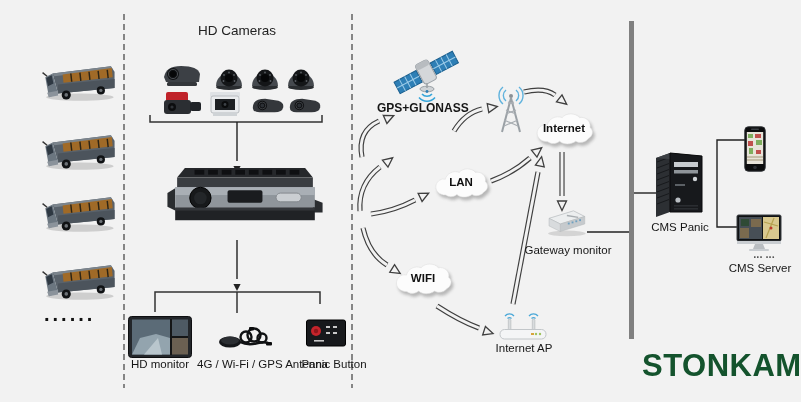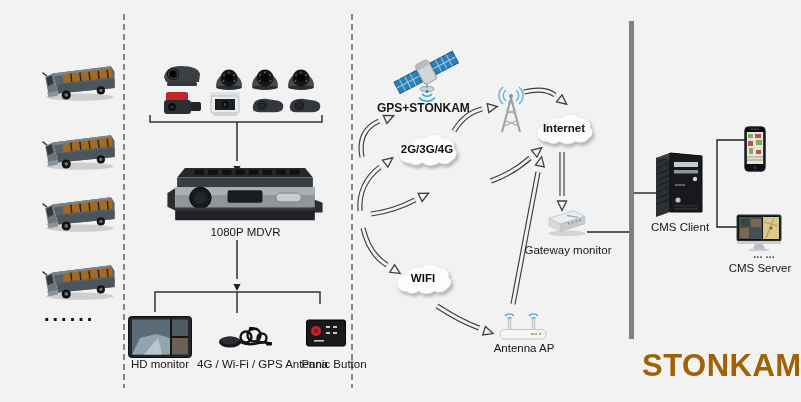--- a/index.html
+++ b/index.html
@@ -8,21 +8,21 @@
   #connectors{position:absolute;left:0;top:0;z-index:1;}
   .dev{position:absolute;z-index:2;}
   .label{position:absolute;z-index:3;font-size:11.5px;color:#161616;text-align:center;white-space:nowrap;line-height:1.1;}
   .title{font-size:13.5px;color:#222;}
   .cloud{position:absolute;z-index:2;}
   .cloud svg{position:absolute;left:0;top:0;filter:drop-shadow(2px 3px 1.5px rgba(110,110,110,.45));}
   .cloud .cl-label{position:absolute;inset:0;display:flex;align-items:center;justify-content:center;
      font-size:11.5px;font-weight:bold;color:#101010;padding-bottom:5px;z-index:2;}
   .dots{position:absolute;z-index:3;font-weight:bold;color:#111;}
   #brand{position:absolute;z-index:3;left:642px;top:348px;font-size:31px;font-weight:bold;
-     color:#a16207;letter-spacing:.5px;}
+     color:#14532d;letter-spacing:.5px;}
   .ao{fill:none;stroke:#3f3f3f;stroke-width:5.2;}
   .ai{fill:none;stroke:#f2f2f2;stroke-width:2.9;}
   .ah{fill:#f2f2f2;stroke:#3f3f3f;stroke-width:1.3;stroke-linejoin:miter;}
   .solidline{stroke:#222;stroke-width:1.4;fill:none;}
   .bracket{stroke:#333;stroke-width:1.5;fill:none;}
 </style>
 </head>
 <body>
 
 <div id="stage">
@@ -182,20 +182,21 @@
     <polygon points="9,25 15,22 17,31 11,34" fill="#2e3842"></polygon>
     <polygon points="10,41 22,39 22,44 12,46" fill="#8b939b"></polygon>
     <line x1="10" y1="23" x2="5" y2="19" stroke="#333" stroke-width="1.5"></line>
     <ellipse cx="31" cy="43.5" rx="5" ry="5" fill="#101214"></ellipse>
         <ellipse cx="31" cy="43.5" rx="2" ry="2" fill="#6d7277"></ellipse>
     <ellipse cx="69" cy="38.5" rx="4.5" ry="4.5" fill="#101214"></ellipse>
         <ellipse cx="69" cy="38.5" rx="1.8" ry="1.8" fill="#6d7277"></ellipse>
   </svg></div>
   <div class="dots" style="left:44px;top:303px;font-size:20px;letter-spacing:3px">......</div>
 
+  <div class="label title" style="left:177px;top:24px;width:120px">HD Cameras</div>
 
   <div class="dev" style="left:158px;top:61px"><svg width="46" height="30" viewBox="0 0 46 30">
     <rect x="9" y="21" width="30" height="4" rx="1.5" fill="#33363a"></rect>
     <path d="M6,16 Q8,5 23,5 Q40,5 42,13 L41,21 L8,21 Z" fill="#3c4045"></path>
     <circle cx="15" cy="13" r="6" fill="#101214"></circle>
         <circle cx="15" cy="13" r="3" fill="#060708"></circle>
     <circle cx="15" cy="13" r="4.6" fill="none" stroke="#55595e" stroke-width="0.8"></circle>
   </svg></div>
   <div class="dev" style="left:212px;top:61px"><svg width="34" height="30" viewBox="0 0 34 30">
     <ellipse cx="17" cy="26" rx="13" ry="3" fill="#2a2d30"></ellipse>
@@ -281,21 +282,20 @@
     <polygon points="150,36 160,40 160,50 150,50" fill="#2a2d30"></polygon>
     <rect x="8" y="24" width="144" height="21" fill="#8f959b"></rect>
     <rect x="8" y="24" width="144" height="8" fill="#a9afb5"></rect>
     <circle cx="34" cy="35" r="11" fill="#17191b" stroke="#000" stroke-width="1"></circle>
     <circle cx="34" cy="35" r="6.5" fill="#232629"></circle>
     <rect x="62" y="27" width="36" height="13" rx="2" fill="#1a1c1f"></rect>
     <rect x="112" y="30" width="26" height="9" rx="4.5" fill="#caced2" stroke="#82878c"></rect>
     <rect x="8" y="45" width="144" height="13" fill="#202225"></rect>
     <rect x="8" y="45" width="144" height="3" fill="#33363a"></rect>
   </svg></div>
-  <div class="label" style="left:168px;top:226px;width:155px">1080P MDVR</div>
 
   <div class="dev" style="left:128px;top:316px"><svg width="64" height="42" viewBox="0 0 64 42">
     <rect x="0.5" y="0.5" width="63" height="41" rx="3" fill="#23262a" stroke="#0e0f11"></rect>
     <rect x="4" y="3.5" width="38" height="35" fill="#5b6b77"></rect>
     <polygon points="4,38.5 42,38.5 42,22 28,18 12,22" fill="#93a4ae"></polygon>
     <polygon points="16,38.5 30,22 34,38.5" fill="#b9c6cd"></polygon>
     <rect x="44" y="3.5" width="16" height="16.5" fill="#4e5a64"></rect>
     <rect x="44" y="22" width="16" height="16.5" fill="#6b6052"></rect>
     <line x1="43" y1="3" x2="43" y2="39" stroke="#111" stroke-width="1.4"></line>
     <line x1="44" y1="21" x2="60" y2="21" stroke="#111" stroke-width="1.4"></line>
@@ -350,27 +350,27 @@
       <rect x="27" y="15" width="14" height="6" rx="3" fill="#b8bcc0"></rect>
     </g>
     <ellipse cx="35" cy="43" rx="7" ry="2.8" fill="#cfd3d6" stroke="#9aa0a5"></ellipse>
     <line x1="35" y1="37" x2="35" y2="42" stroke="#9aa0a5" stroke-width="1.5"></line>
     <circle cx="35" cy="45.5" r="1.4" fill="#2e7fb6"></circle>
     <g fill="none" stroke="#35a5da" stroke-width="1.5">
       <path d="M30,48 a6.5,6.5 0 0 0 10,0"></path>
       <path d="M27,51.5 a10.5,10.5 0 0 0 16,0"></path>
     </g>
   </svg></div>
-  <div class="label" style="left:377px;top:102px;width:90px;font-weight:600;font-size:12px">GPS+STONKAM</div>
-
-  <div class="cloud" style="left:394px;top:131px;width:66px;height:40px">
-    <svg width="66" height="40" viewBox="0 0 100 62">
+  <div class="label" style="left:377px;top:102px;width:90px;font-weight:600;font-size:12px">GPS+GLONASS</div>
+
+  <div class="cloud" style="left:431px;top:166px;width:60px;height:36px">
+    <svg width="60" height="36" viewBox="0 0 100 62">
         <path d="M24,50 C12,50 5,42 7,33 C9,25 17,21 23,23 C25,13 37,7 47,11 C53,3 69,3 75,11 C85,9 94,17 92,27 C98,31 97,41 89,45 C85,51 75,53 69,49 C61,55 49,55 43,49 C37,54 29,54 24,50 Z" fill="#fcfcfc" stroke="#e0e0e0"></path>
       </svg>
-    <span class="cl-label">2G/3G/4G</span>
+    <span class="cl-label">LAN</span>
   </div>
   <div class="cloud" style="left:533px;top:110px;width:62px;height:40px">
     <svg width="62" height="40" viewBox="0 0 100 62">
         <path d="M24,50 C12,50 5,42 7,33 C9,25 17,21 23,23 C25,13 37,7 47,11 C53,3 69,3 75,11 C85,9 94,17 92,27 C98,31 97,41 89,45 C85,51 75,53 69,49 C61,55 49,55 43,49 C37,54 29,54 24,50 Z" fill="#fcfcfc" stroke="#e0e0e0"></path>
       </svg>
     <span class="cl-label">Internet</span>
   </div>
   <div class="cloud" style="left:391px;top:261px;width:64px;height:38px">
     <svg width="64" height="38" viewBox="0 0 100 62">
         <path d="M24,50 C12,50 5,42 7,33 C9,25 17,21 23,23 C25,13 37,7 47,11 C53,3 69,3 75,11 C85,9 94,17 92,27 C98,31 97,41 89,45 C85,51 75,53 69,49 C61,55 49,55 43,49 C37,54 29,54 24,50 Z" fill="#fcfcfc" stroke="#e0e0e0"></path>
@@ -424,21 +424,21 @@
     </g>
     <rect x="10.3" y="11" width="2.6" height="11" rx="1.3" fill="#d9dcde" stroke="#aeb3b6" stroke-width="0.6"></rect>
     <rect x="34.3" y="11" width="2.6" height="11" rx="1.3" fill="#d9dcde" stroke="#aeb3b6" stroke-width="0.6"></rect>
     <rect x="2" y="21.5" width="46" height="9.5" rx="4.5" fill="#f4f5f6" stroke="#c2c6c9"></rect>
     <g fill="#9fc35e">
           <circle cx="38" cy="26" r="1.2"></circle>
           <circle cx="42" cy="26" r="1.2"></circle>
         </g>
     <rect x="33" y="25" width="3" height="2" fill="#d8a43c"></rect>
   </svg></div>
-  <div class="label" style="left:484px;top:342px;width:80px">Antenna AP</div>
+  <div class="label" style="left:484px;top:342px;width:80px">Internet AP</div>
 
   <div class="dev" style="left:650px;top:150px"><svg width="58" height="68" viewBox="0 0 58 68">
     <polygon points="6,8 20,3 20,62 6,67" fill="#2c2f33"></polygon>
     <g stroke="#17191c" stroke-width="1">
           <line x1="7" y1="12" x2="19" y2="7.5"></line>
           <line x1="7" y1="18" x2="19" y2="13.5"></line>
           <line x1="7" y1="24" x2="19" y2="19.5"></line>
           <line x1="7" y1="30" x2="19" y2="25.5"></line>
           <line x1="7" y1="36" x2="19" y2="31.5"></line>
           <line x1="7" y1="42" x2="19" y2="37.5"></line>
@@ -450,21 +450,21 @@
     <rect x="24" y="12" width="24" height="5" fill="#c8ccd0"></rect>
     <rect x="24" y="20" width="24" height="3.5" fill="#8f959a"></rect>
     <circle cx="45" cy="29" r="2.2" fill="#cfd3d6"></circle>
     <rect x="25" y="34" width="10" height="2" fill="#5b6065"></rect>
     <circle cx="28" cy="50" r="2.6" fill="#b9bec3"></circle>
     <g fill="#2a2d31">
           <rect x="24" y="55" width="24" height="1.6"></rect>
           <rect x="24" y="58" width="24" height="1.6"></rect>
         </g>
   </svg></div>
-  <div class="label" style="left:650px;top:221px;width:60px">CMS Client</div>
+  <div class="label" style="left:650px;top:221px;width:60px">CMS Panic</div>
 
   <div class="dev" style="left:744px;top:126px"><svg width="22" height="46" viewBox="0 0 22 46">
     <rect x="0.8" y="0.8" width="20.4" height="44.4" rx="3.5" fill="#0c0d0e" stroke="#2c2f33"></rect>
     <rect x="2.8" y="6" width="16.4" height="32" fill="#e8e4da"></rect>
     <g fill="#7fae5e">
           <rect x="4" y="8" width="5" height="4"></rect>
           <rect x="12" y="14" width="6" height="5"></rect>
           <rect x="5" y="22" width="4" height="6"></rect>
         </g>
     <g fill="#c0504d">

